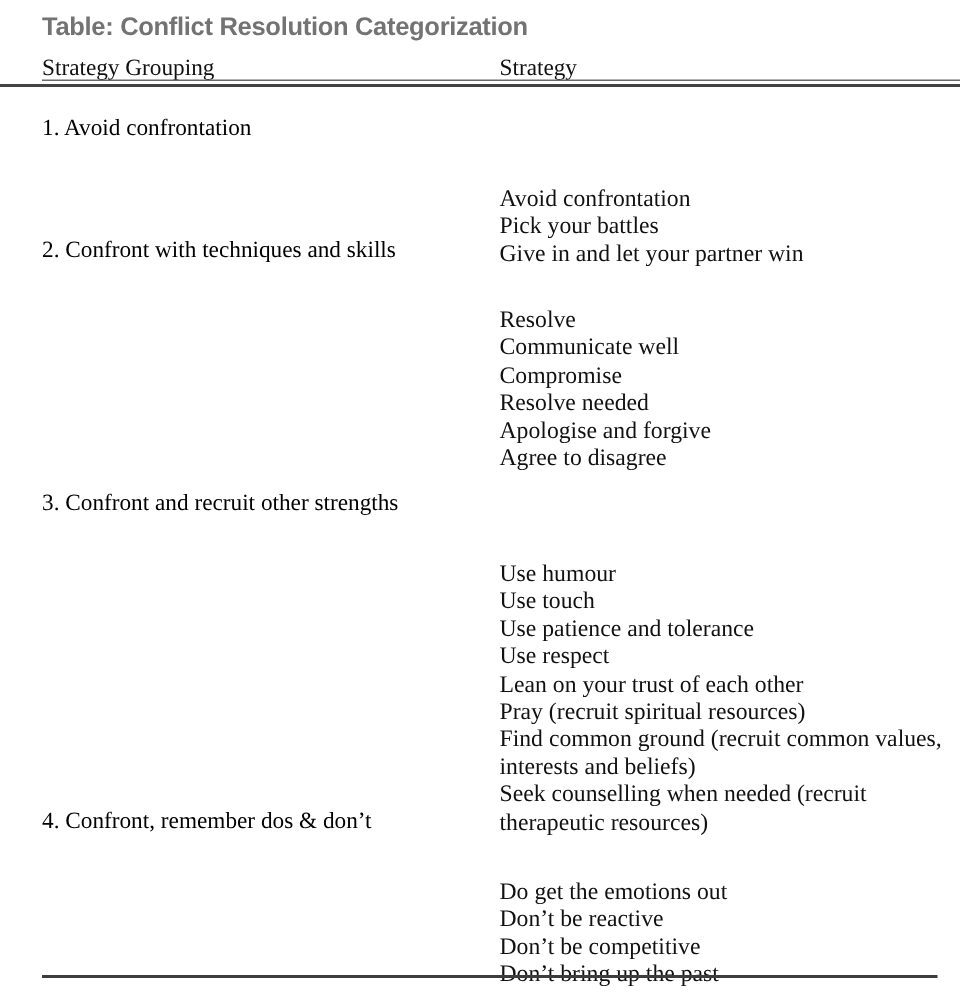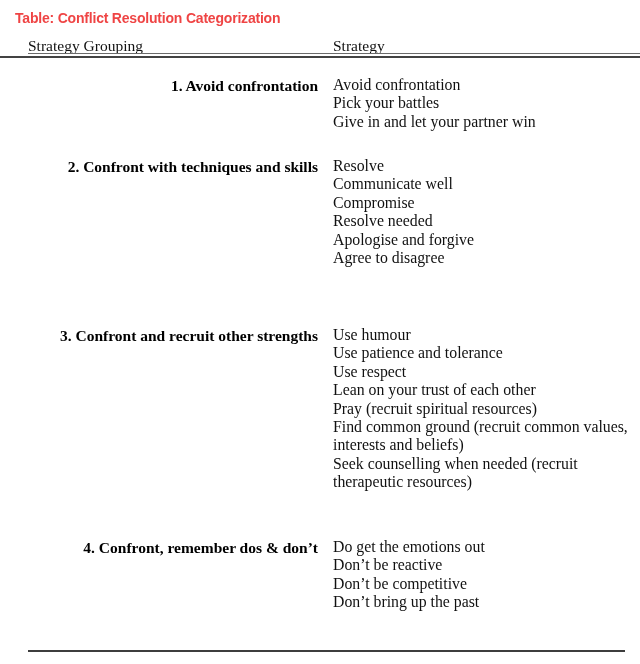--- a/index.html
+++ b/index.html
@@ -20,29 +20,29 @@
     position: absolute;
     left: 0;
     top: 0;
     width: 640px;
     height: 664px;
   }
 
   
   .table-title {
     position: absolute;
-    left: 15px;
+    left: 28px;
     top: 7px;
     font-family: "Liberation Sans", "DejaVu Sans", sans-serif;
     font-weight: bold;
-    font-size: 14px;
+    font-size: 17px;
     letter-spacing: -0.2px;
     line-height: 22px;
     white-space: nowrap;
-    color: #ef4444;
+    color: #737373;
   }
 
   
   .col-head {
     position: absolute;
     top: 37px;
     font-family: "Liberation Serif", "DejaVu Serif", serif;
     font-size: 15.5px;
     line-height: 18px;
     white-space: nowrap;
@@ -86,33 +86,33 @@
   }
   .row {
     position: absolute;
     left: 0;
     width: 640px;
   }
   .group-cell {
     position: absolute;
     left: 28px;
     width: 290px;
-    font-weight: bold;
+    font-weight: normal;
     font-size: 15.5px;
     line-height: 19px;
     color: #000000;
-    text-align: right;
   }
   .strategy-cell {
     position: absolute;
     left: 333px;
     width: 304px;
     font-size: 15.8px;
     line-height: 18.4px;
     color: #111111;
+    margin-top: 48px;
   }
   .strategy-cell .s-item {
     white-space: nowrap;
   }
   .strategy-cell .s-item.wrapped {
     white-space: normal;
   }
 
   
   #row-0 { top: 76px; }
@@ -154,20 +154,21 @@
         <div class="s-item">Resolve needed</div>
         <div class="s-item">Apologise and forgive</div>
         <div class="s-item">Agree to disagree</div>
       </div>
     </div>
 
     <div class="row" id="row-2">
       <div class="group-cell">3. Confront and recruit other strengths</div>
       <div class="strategy-cell">
         <div class="s-item">Use humour</div>
+        <div class="s-item">Use touch</div>
         <div class="s-item">Use patience and tolerance</div>
         <div class="s-item">Use respect</div>
         <div class="s-item">Lean on your trust of each other</div>
         <div class="s-item">Pray (recruit spiritual resources)</div>
         <div class="s-item wrapped">Find common ground (recruit common values, interests and beliefs)</div>
         <div class="s-item wrapped">Seek counselling when needed (recruit therapeutic resources)</div>
       </div>
     </div>
 
     <div class="row" id="row-3">

